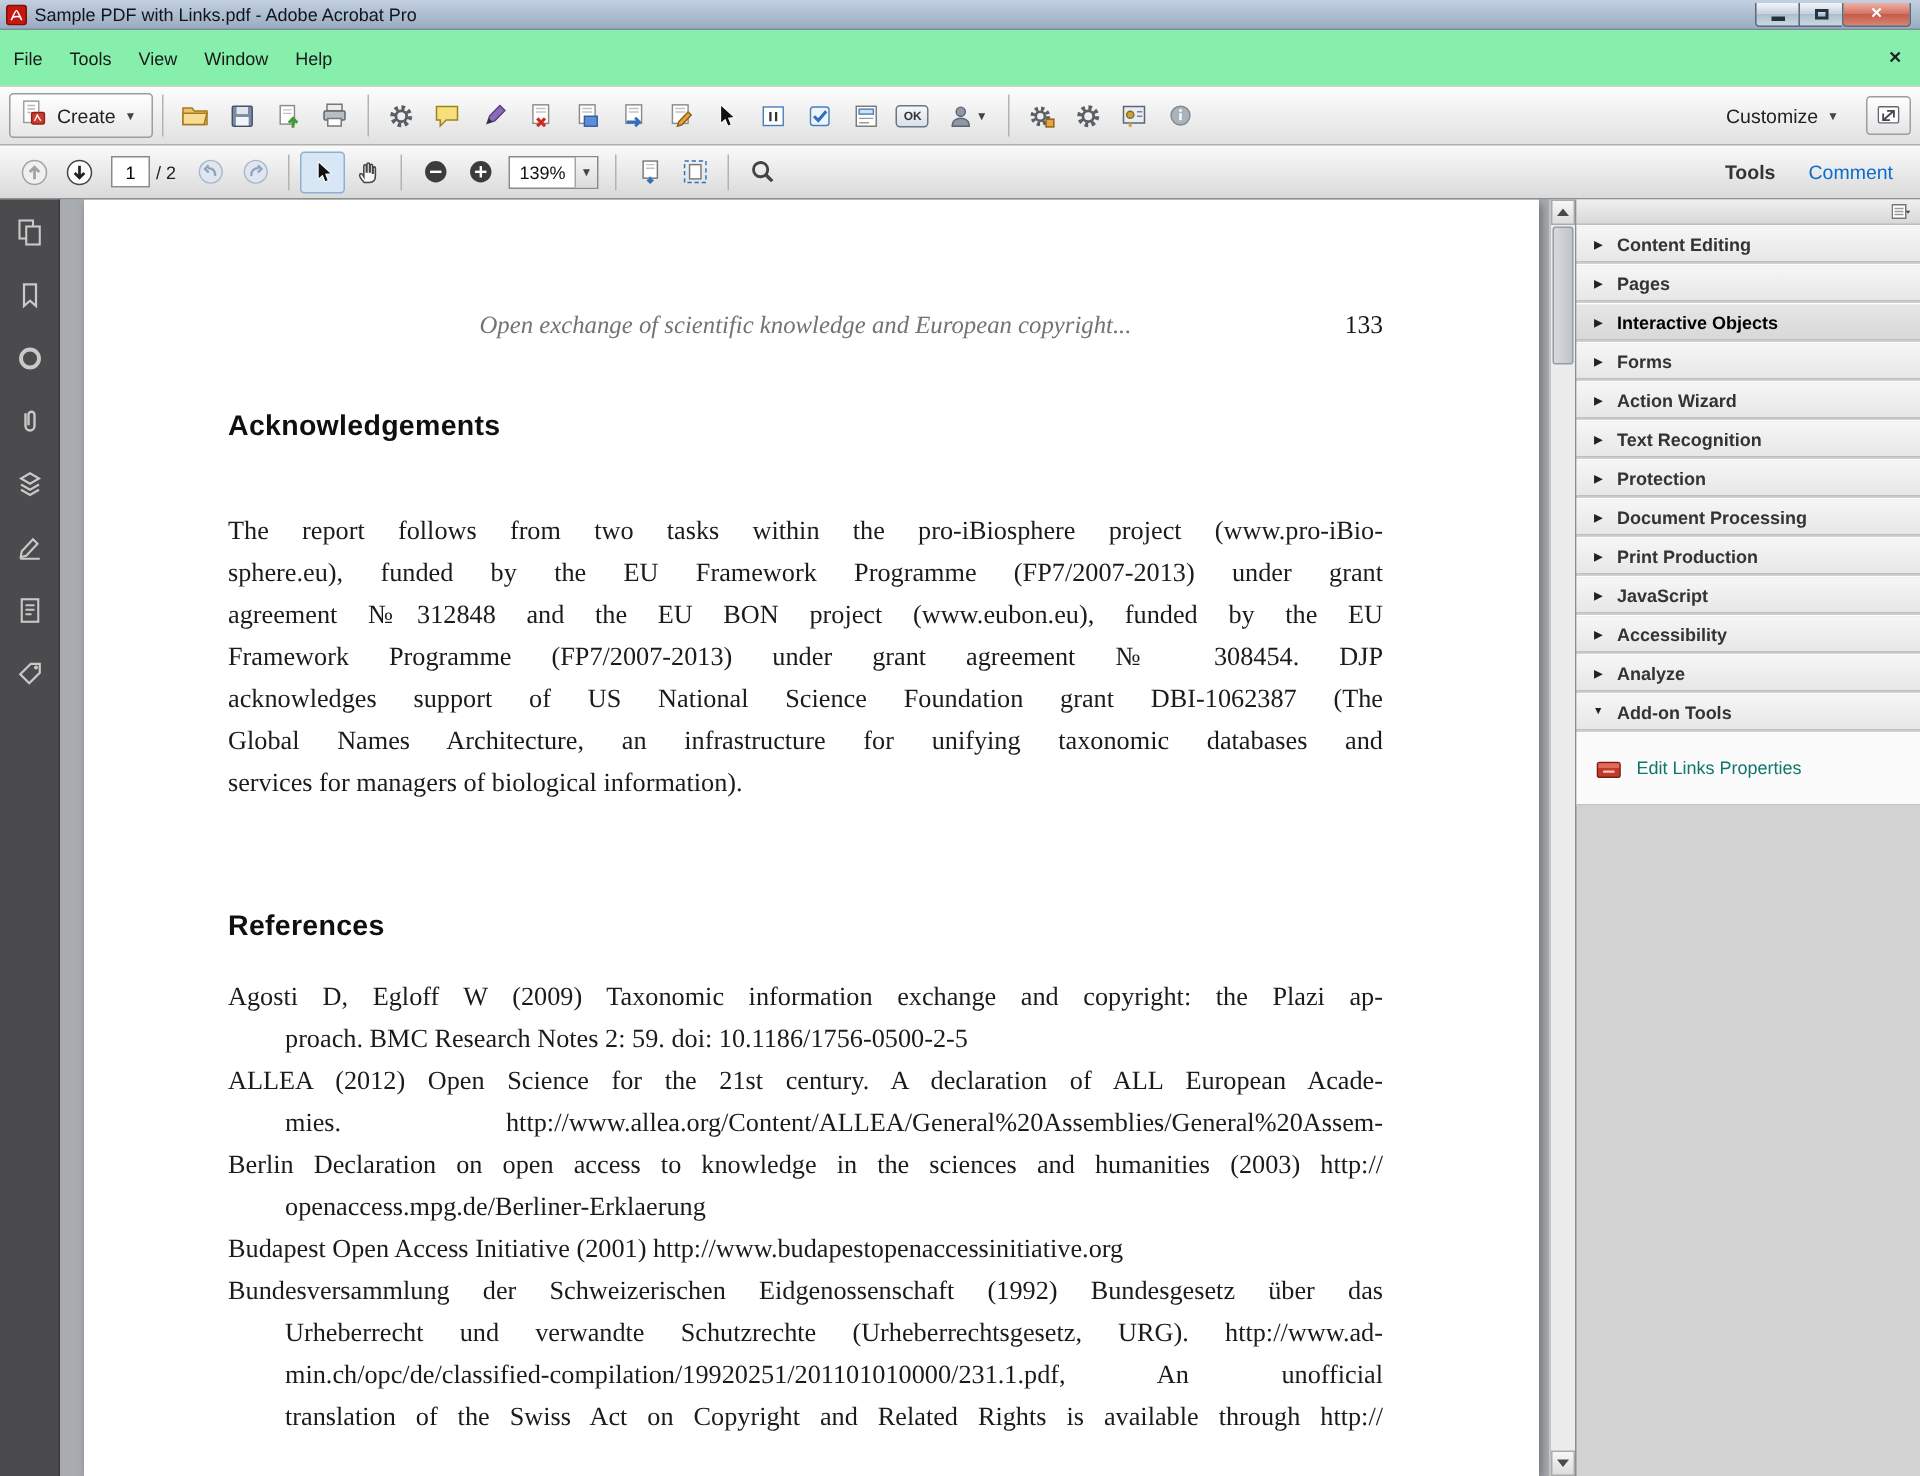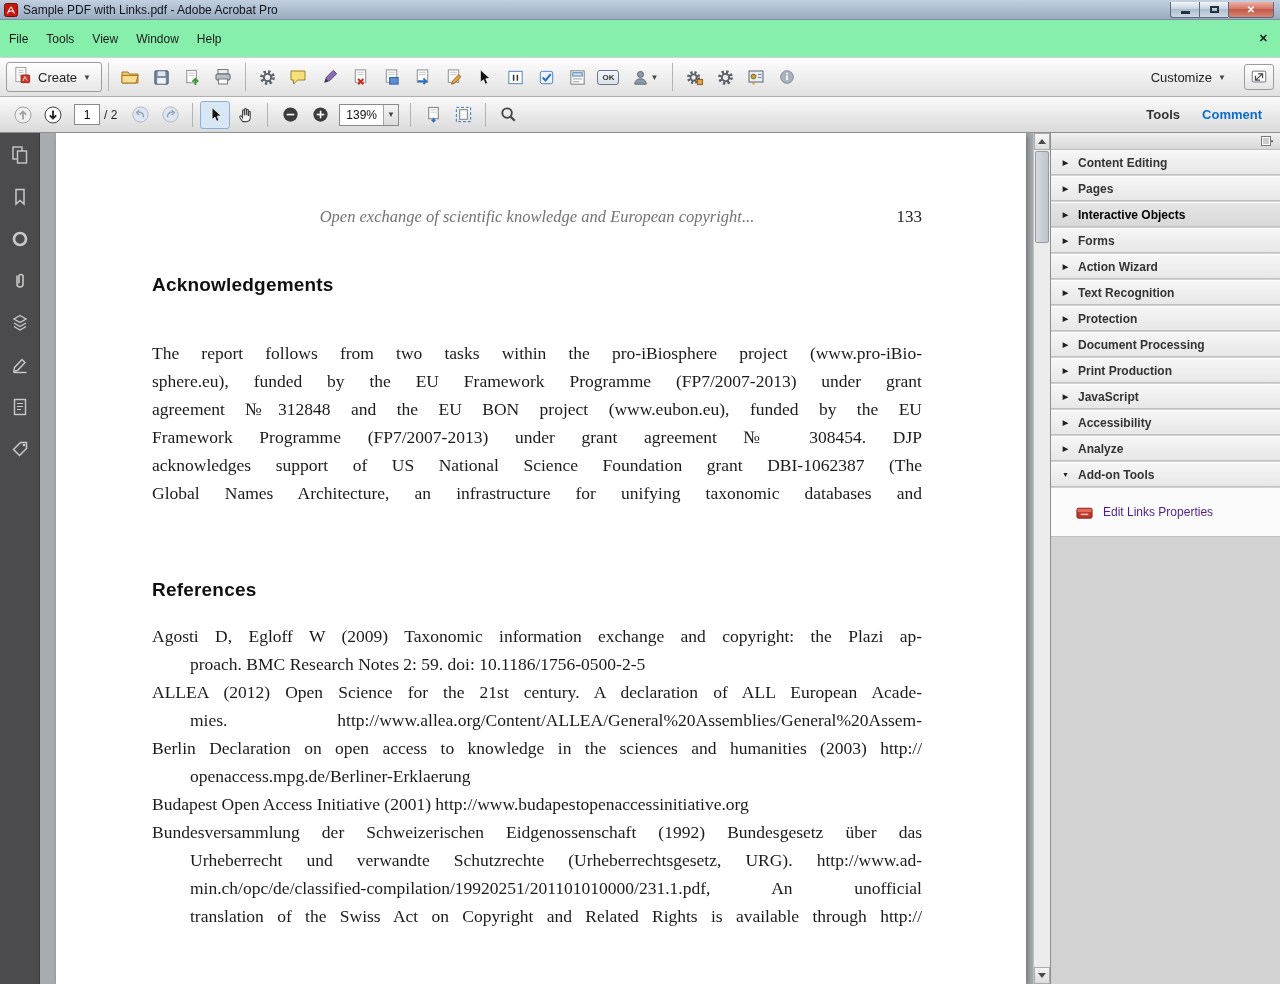--- a/index.html
+++ b/index.html
@@ -39,21 +39,21 @@
   .readmode-btn{ width:30px; height:26px; border:1px solid #9d9d9d; border-radius:3px; background:linear-gradient(#ffffff,#e4e4e4); display:flex; align-items:center; justify-content:center;}
 
   .page-input{ width:26px; height:21px; border:1px solid #8a8a8a; text-align:center; font-size:12px; font-family:"Liberation Sans",sans-serif; margin:0 4px 0 6px; background:#fff;}
   .page-total{ color:#222; margin-right:8px; }
   .zoom-box{ display:flex; align-items:center; height:22px; border:1px solid #8a8a8a; background:#fff; margin:0 4px;}
   .zoom-val{ padding:0 6px; min-width:42px; text-align:left; color:#111;}
   .zoom-arrow{ width:15px; height:100%; border-left:1px solid #a5a5a5; display:flex; align-items:center; justify-content:center; background:linear-gradient(#f5f5f5,#dcdcdc);}
   .active-tool{ background:#d8e7f6; border:1px solid #8fb0d2; }
   .nav-right{ margin-left:auto; display:flex; align-items:center; gap:22px; padding-right:10px;}
   .tools-label{ font-size:13px; font-weight:bold; color:#333;}
-  .comment-label{ font-size:13px; font-weight:bold; color:#0a6cce;}
+  .comment-label{ font-size:13px; font-weight:normal; color:#0a6cce;}
 
   
   .content{ height:867px; display:flex; }
   .sidebar{ width:40px; background:#4b4b4d; border-right:1px solid #3a3a3c; display:flex; flex-direction:column; align-items:center; padding-top:12px; gap:22px; flex:none;}
   .side-icon{ width:20px; height:20px; }
 
   .doc-area{ flex:1; position:relative; background:#a8acb0; overflow:hidden;}
   .page{ position:absolute; left:16px; top:0; width:970px; height:851px; background:#fff; box-shadow:2px 2px 6px rgba(0,0,0,.35); padding:0 104px 0 96px; overflow:hidden;}
 
   .running-head{ margin-top:74px; position:relative; font-family:"Liberation Serif",serif; }
@@ -88,21 +88,21 @@
   .hthumb{ position:absolute; left:2px; top:1px; height:13px; width:72%; background:linear-gradient(#d7dadd,#bfc4c9); border:1px solid #969ca3; border-radius:2px;}
   .scroll-corner{ position:absolute; right:0; bottom:0; width:17px; height:16px; background:#e0e0e0;}
 
   
   .rpanel{ width:230px; background:#d2d2d2; border-left:1px solid #8e8e8e; flex:none; display:flex; flex-direction:column;}
   .panel-header{ height:17px; background:linear-gradient(#f0f0f0,#d8d8d8); border-bottom:1px solid #bdbdbd; display:flex; align-items:center; justify-content:flex-end; padding-right:6px; gap:3px;}
   .panel-item{ height:25px; margin-bottom:1px; background:linear-gradient(#f6f6f6,#e7e7e7); border-top:1px solid #fdfdfd; border-bottom:1px solid #c0c0c0; display:flex; align-items:center; padding-left:10px; gap:8px; font-size:12px; font-weight:bold; color:#333;}
   .panel-item .tri{ font-size:7px; color:#222; width:9px; text-align:center;}
   .panel-item.selected{ background:linear-gradient(#e6e6e6,#d8d8d8); color:#000;}
   .addon-body{ background:#fbfbfb; height:49px; border-bottom:1px solid #c0c0c0; display:flex; align-items:center;}
-  .addon-item{ display:flex; align-items:center; gap:9px; padding-left:24px; font-size:12px; color:#4c1d95;}
+  .addon-item{ display:flex; align-items:center; gap:9px; padding-left:12px; font-size:12px; color:#0f766e;}
 </style>
 </head>
 <body>
 
 <div class="titlebar">
   <span class="app-icon">
     <svg width="14" height="14" viewBox="0 0 14 14">
         <rect x="0.5" y="0.5" width="13" height="13" rx="2" fill="#c4180e" stroke="#7d0e07"></rect>
         <path d="M3.5 10.5C5 7 6.5 4 7 4c.6 0 2 3.5 3.5 6.5M4.5 8.5c1.8-.6 4-.6 5.5 0" fill="none" stroke="#fff" stroke-width="1.1"></path>
       </svg>
@@ -433,20 +433,21 @@
 
       <div class="heading ack-heading">Acknowledgements</div>
 
       <div class="body-block ack-block">
         <div class="ln jl">The report follows from two tasks within the pro-iBiosphere project (www.pro-iBio-</div>
         <div class="ln jl">sphere.eu), funded by the EU Framework Programme (FP7/2007-2013) under grant</div>
         <div class="ln jl">agreement №312848 and the EU BON project (www.eubon.eu), funded by the EU</div>
         <div class="ln jl">Framework Programme (FP7/2007-2013) under grant agreement № 308454. DJP</div>
         <div class="ln jl">acknowledges support of US National Science Foundation grant DBI-1062387 (The</div>
         <div class="ln jl">Global Names Architecture, an infrastructure for unifying taxonomic databases and</div>
+        <div class="ln">services for managers of biological information).</div>
       </div>
 
       <div class="heading ref-heading">References</div>
 
       <div class="body-block ref-block">
         <div class="ln jl">Agosti D, Egloff W (2009) Taxonomic information exchange and copyright: the Plazi ap-</div>
         <div class="ln ind">proach. BMC Research Notes 2: 59. doi: 10.1186/1756-0500-2-5</div>
         <div class="ln jl">ALLEA (2012) Open Science for the 21st century. A declaration of ALL European Acade-</div>
         <div class="ln jl ind">mies. http://www.allea.org/Content/ALLEA/General%20Assemblies/General%20Assem-</div>
         <div class="ln jl">Berlin Declaration on open access to knowledge in the sciences and humanities (2003) http://</div>

